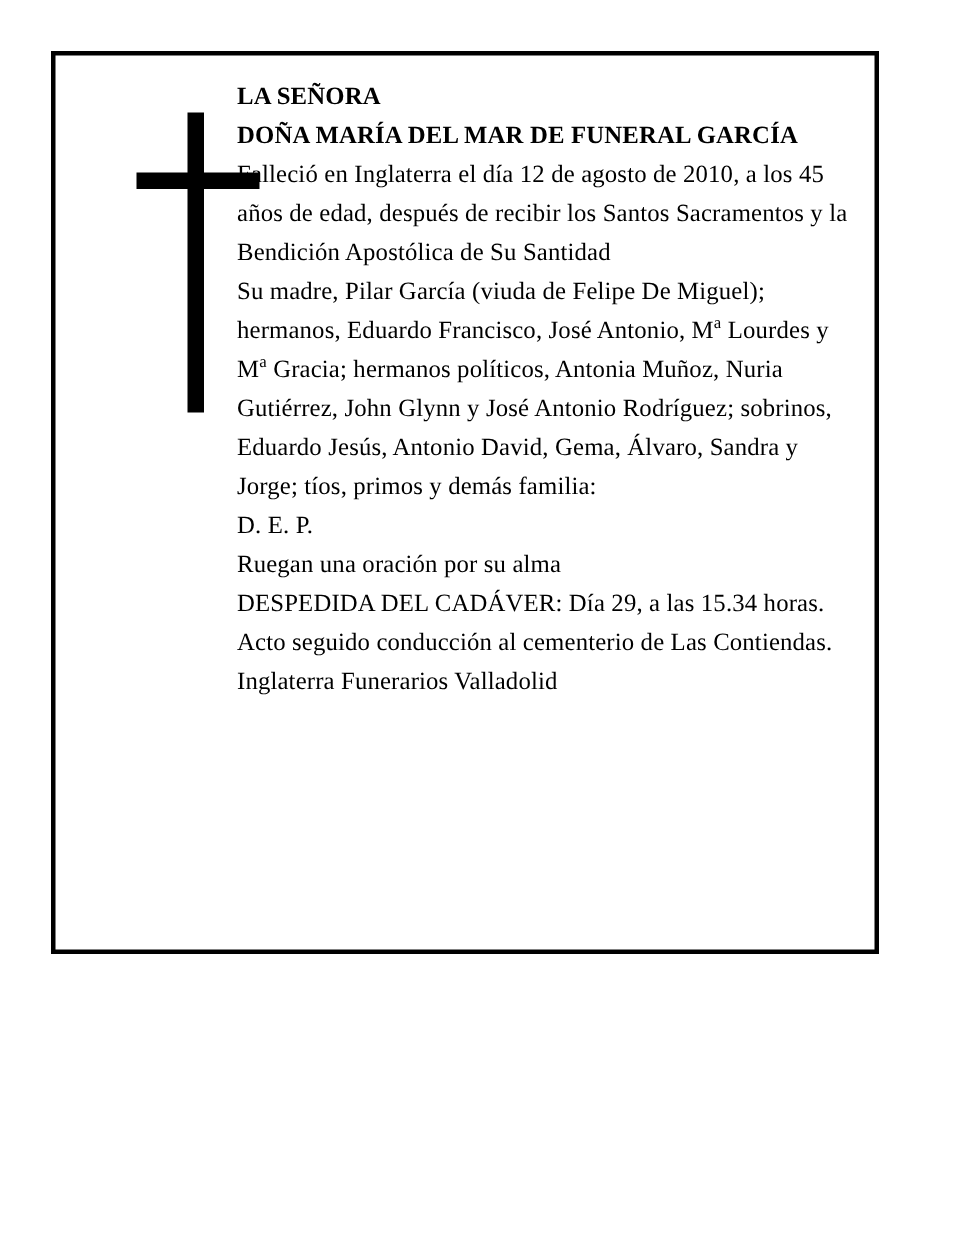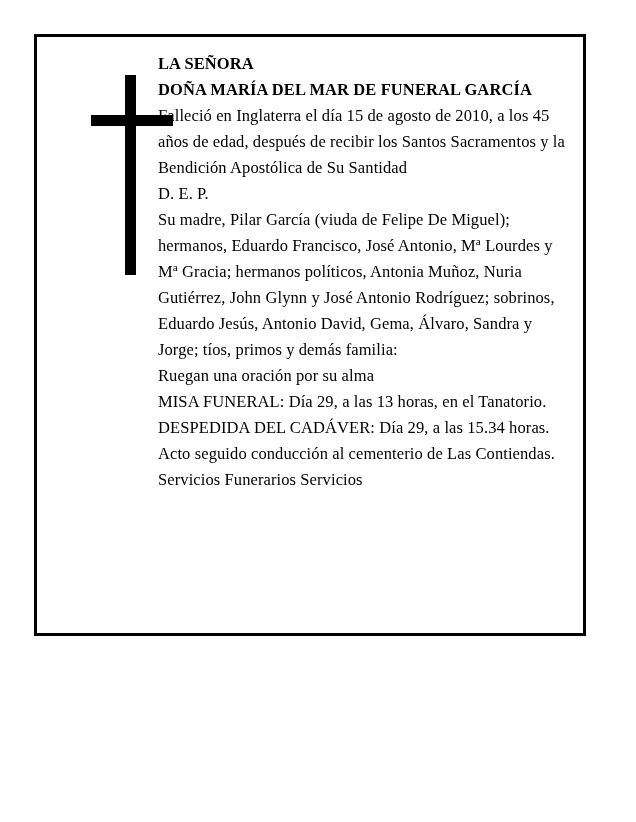--- a/index.html
+++ b/index.html
@@ -98,30 +98,29 @@
       <div class="cross-vertical"></div>
       <div class="cross-horizontal"></div>
     </div>
 
     <div class="notice-body">
 
       <div class="line bold">LA SEÑORA</div>
 
       <div class="line bold">DOÑA MARÍA DEL MAR DE FUNERAL GARCÍA</div>
 
-      <div class="line">Falleció en Inglaterra el día 15 de agosto de 2010, a los 45 años de edad, después de recibir los Santos Sacramentos y la Bendición Apostólica de Su Santidad</div>
+      <div class="line">Falleció en Inglaterra el día 12 de agosto de 2010, a los 45 años de edad, después de recibir los Santos Sacramentos y la Bendición Apostólica de Su Santidad</div>
+
+      <div class="line">Su madre, Pilar García (viuda de Felipe De Miguel); hermanos, Eduardo Francisco, José Antonio, M<sup>a</sup> Lourdes y M<sup>a</sup> Gracia; hermanos políticos, Antonia Muñoz, Nuria Gutiérrez, John Glynn y José Antonio Rodríguez; sobrinos, Eduardo Jesús, Antonio David, Gema, Álvaro, Sandra y Jorge; tíos, primos y demás familia:</div>
 
       <div class="line">D. E. P.</div>
-
-      <div class="line">Su madre, Pilar García (viuda de Felipe De Miguel); hermanos, Eduardo Francisco, José Antonio, M<sup>a</sup> Lourdes y M<sup>a</sup> Gracia; hermanos políticos, Antonia Muñoz, Nuria Gutiérrez, John Glynn y José Antonio Rodríguez; sobrinos, Eduardo Jesús, Antonio David, Gema, Álvaro, Sandra y Jorge; tíos, primos y demás familia:</div>
 
       <div class="line">Ruegan una oración por su alma</div>
 
 
-      <div class="line">MISA FUNERAL: Día 29, a las 13 horas, en el Tanatorio.</div>
 
       <div class="line">DESPEDIDA DEL CADÁVER: Día 29, a las 15.34 horas. Acto seguido conducción al cementerio de Las Contiendas.</div>
 
-      <div class="line">Servicios Funerarios Servicios</div>
+      <div class="line">Inglaterra Funerarios Valladolid</div>
 
     </div>
   </div>
 </div>
 
 </body></html>

